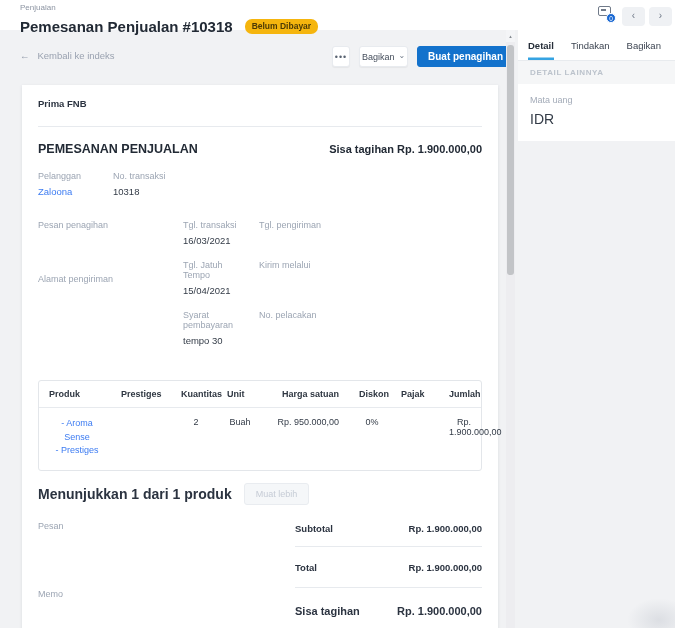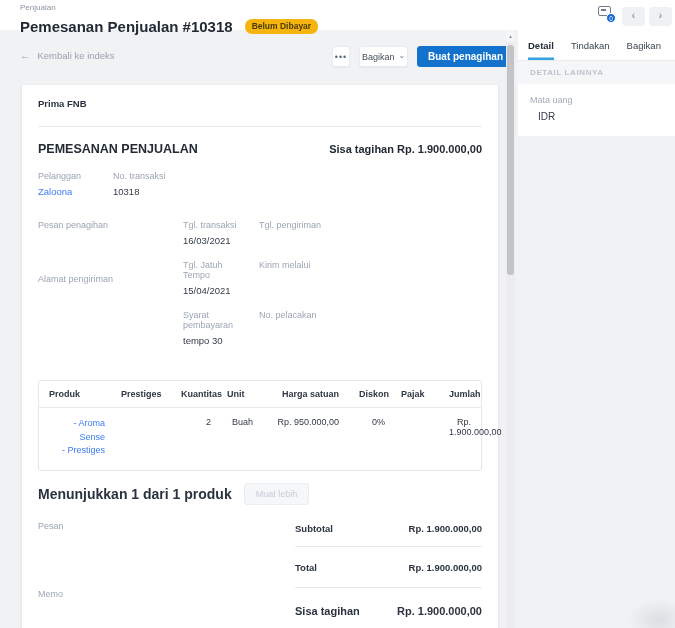--- a/index.html
+++ b/index.html
@@ -47,21 +47,21 @@
 
   .fields-row1 { display:flex; margin-top:15px; }
   .fw-cust { width:75px; }
   .fields-grid { margin-top:23px; display:grid; grid-template-columns:145px 76px 1fr; }
   .fcell { margin-bottom:14px; padding-right:8px; }
   .pt14 { padding-top:14px; }
 
   
   .prod-table { margin-top:20px; width:100%; border:1px solid #e3e6ea; border-radius:3px; border-collapse:separate; border-spacing:0; table-layout:fixed; }
   .prod-table th { font-size:9px; font-weight:bold; color:#2f3742; text-align:left; padding:8px 6px 8px 10px; border-bottom:1px solid #e7eaee; }
-  .prod-table td { font-size:9px; color:#333b47; text-align:right; vertical-align:top; padding:9px 6px 12px 10px; }
+  .prod-table td { font-size:9px; color:#333b47; text-align:center; vertical-align:top; padding:9px 6px 12px 10px; }
   .ta-r { text-align:right !important; padding-right:10px !important; }
   .prod-links div { color:#3d7cf2; line-height:1.5; cursor:pointer; }
 
   .showing-row { margin-top:12px; display:flex; align-items:center; gap:12px; }
   .showing-label { font-size:14px; font-weight:bold; color:#2b3340; }
   .btn-disabled { background:#f5f7f9; border:1px solid #e9ecf0; color:#c6ccd6; font-size:9px; padding:5px 11px; border-radius:3px; cursor:default; }
 
   
   .bottom-section { margin-top:16px; display:flex; }
   .notes-col { flex:1; padding-right:36px; }
@@ -81,21 +81,21 @@
   .scroll-thumb { position:absolute; top:15px; left:1px; width:7px; height:230px; background:#c2c4c7; border-radius:3px; cursor:pointer; }
 
   
   .sidebar { position:absolute; top:0; left:518px; right:0; bottom:0; background:#f1f2f4; }
   .sidebar-tabs { height:31px; background:#fff; border-bottom:1px solid #e8ebee; display:flex; align-items:stretch; padding:0 10px; }
   .tab { font-size:9.5px; color:#3d4552; margin-right:17px; display:flex; align-items:center; cursor:pointer; }
   .tab.active { font-weight:bold; color:#262e39; box-shadow:inset 0 -2.5px 0 #35a3e2; }
   .sidebar-section-header { height:23px; background:#f5f6f7; display:flex; align-items:center; padding:0 12px; font-size:8px; font-weight:bold; color:#bcc3cc; letter-spacing:.6px; }
   .sidebar-detail-body { background:#fff; padding:11px 12px 14px; }
   .sb-label { font-size:9px; color:#a3abb8; }
-  .sb-value { font-size:10px; color:#333b47; margin-top:6px;margin-left:8px; }
+  .sb-value { font-size:14px; color:#333b47; margin-top:6px; }
 
   .corner-shadow { position:absolute; right:-16px; bottom:-14px; width:64px; height:44px; background:radial-gradient(ellipse at center, rgba(110,120,140,.16), transparent 70%); pointer-events:none; }
 </style>
 </head>
 <body>
 
 <div class="app">
 
   <div class="top-header">
     <div class="breadcrumb">Penjualan</div>

